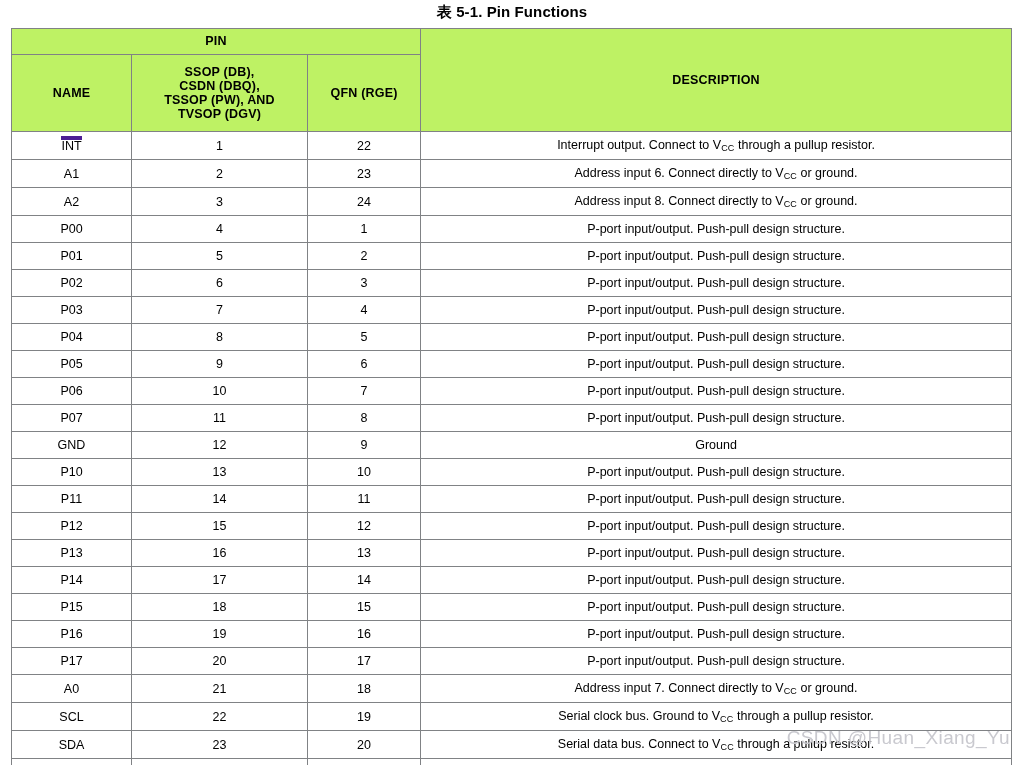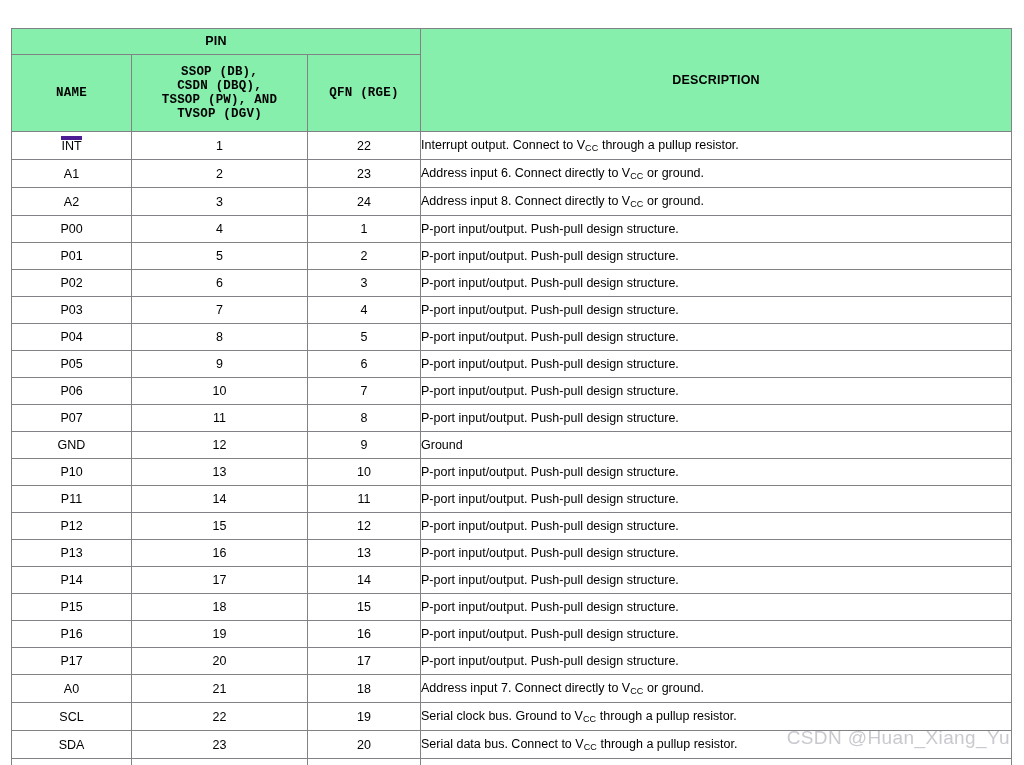--- a/index.html
+++ b/index.html
@@ -53,52 +53,51 @@
 
   table.pin-table th,
   table.pin-table td {
     border: 1px solid #808285;
     padding: 0;
     font-size: 12.5px;
     vertical-align: middle;
   }
 
   th.hdr {
-    background: #86efac;
+    background: #bef264;
     font-weight: bold;
     font-size: 11.5px;
     text-align: center;
     color: #000;
   }
   th.hdr-pin {
     height: 25px;
     line-height: 25px;
     letter-spacing: 0.2px;
   }
   th.hdr-sub {
     height: 76px;
     line-height: 14px;
     padding: 2px 4px;
     letter-spacing: 0.2px;
-    font-family: Liberation Mono, monospace;
   }
   th.hdr-desc {
     height: 102px;
     line-height: 14px;
     letter-spacing: 0.2px;
   }
 
   td.cell {
     height: 26px;
     line-height: 26px;
     font-size: 12.5px;
     background: #ffffff;
   }
   td.c-center { text-align: center; }
-  td.c-left   { text-align: left; padding-left: 6px; }
+  td.c-left   { text-align: center; padding-left: 6px; }
 
   .ovl {
     border-top: 4px solid #4c1d95;
     padding-top: 0px;
     display: inline-block;
     line-height: 1.05;
   }
 
   sub {
     font-size: 9px;
@@ -117,20 +116,23 @@
     letter-spacing: 0.4px;
     white-space: nowrap;
     font-family: "Liberation Sans", sans-serif;
   }
 </style>
 </head>
 <body>
 
 <div class="page">
 
+  <div class="table-title">
+    <span>表 5-1. Pin Functions</span>
+  </div>
 
   <div class="table-wrap">
     <table class="pin-table">
       <colgroup>
         <col class="c-name">
           <col class="c-ssop">
           <col class="c-qfn">
           <col class="c-desc">
       </colgroup>
       <thead>

